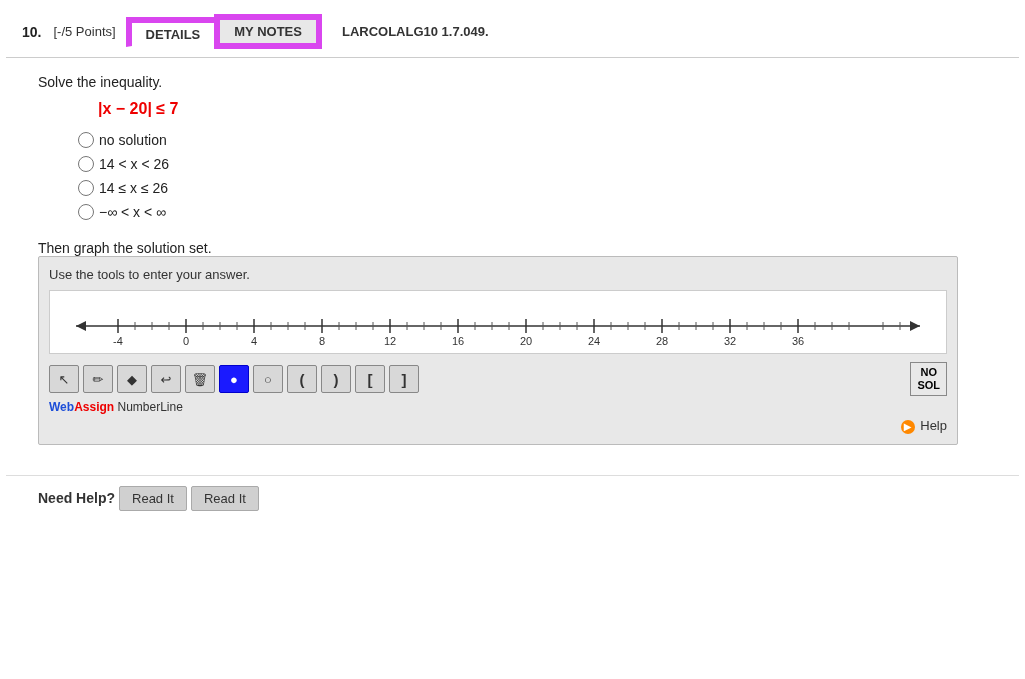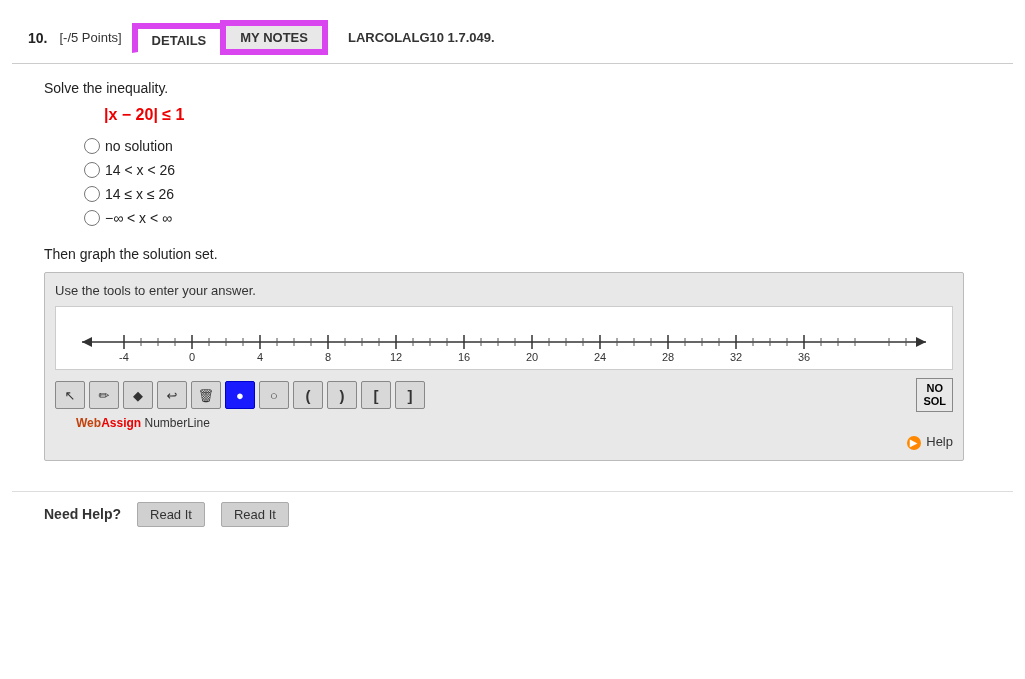--- a/index.html
+++ b/index.html
@@ -6,21 +6,21 @@
     body {
       font-family: Arial, sans-serif;
       background: #f0f0f0;
       font-size: 14px;
       color: #222;
     }
     .page {
       width: 1025px;
       min-height: 679px;
       background: #fff;
-      padding: 12px;
+      padding: 6px;
     }
     .header-bar {
       display: flex;
       align-items: center;
       gap: 0;
       padding: 8px 16px;
       border-bottom: 1px solid #ccc;
       background: #fff;
     }
     .question-num {
@@ -82,21 +82,20 @@
       gap: 5px;
       font-size: 14px;
     }
     .option-row input[type=radio] {
       width: 16px;
       height: 16px;
       cursor: pointer;
     }
     .graph-label {
       font-size: 14px;
-      margin-bottom: 10px;
     }
     .graph-container {
       border: 1px solid #bbb;
       background: #e8e8e8;
       border-radius: 2px;
       padding: 10px;
       width: 920px;
       margin-bottom: 14px;
     }
     .graph-inner-label {
@@ -150,23 +149,22 @@
       cursor: pointer;
       line-height: 1.2;
       text-align: center;
     }
     .webassign-label {
       font-size: 12px;
       color: #333;
       margin-top: 4px;
     }
     .webassign-label span.web {
-      color: #c2410c;
-      font-weight: bold;
-      margin-left: 21px;
+      color: #1d4ed8;
+      font-weight: bold;
     }
     .webassign-label span.assign {
       color: #e00;
       font-weight: bold;
     }
     .help-row {
       text-align: right;
       font-size: 13px;
       color: #333;
       margin-top: 4px;
@@ -185,21 +183,21 @@
       color: #fff;
       font-size: 10px;
       text-align: center;
       line-height: 14px;
       margin-right: 2px;
       vertical-align: middle;
     }
     .need-help-row {
       display: flex;
       align-items: center;
-      gap: 16px;
+      gap: 4px;
       padding: 10px 32px;
       border-top: 1px solid #ddd;
       background: #fff;
     }
     .need-help-label {
       font-size: 14px;
       font-weight: bold;
       color: #333;
     }
     .help-btn {
@@ -230,21 +228,21 @@
     <span class="points-label">[-/5 Points]</span>
     <button class="tab-btn active">DETAILS</button>
     <button class="tab-btn">MY NOTES</button>
     <span class="ref-label">LARCOLALG10 1.7.049.</span>
   </div>
 
   <div class="content">
     <div class="solve-label">Solve the inequality.</div>
 
     <div class="inequality">
-      <span>|x − 20| ≤ 1</span>
+      <span>|x − 20| ≤ 7</span>
     </div>
 
     <div class="options">
       <label class="option-row">
         <input type="radio" name="answer" style="">
         <span>no solution</span>
       </label>
       <label class="option-row">
         <input type="radio" name="answer" style="">
         <span>14 &lt; x &lt; 26</span>

